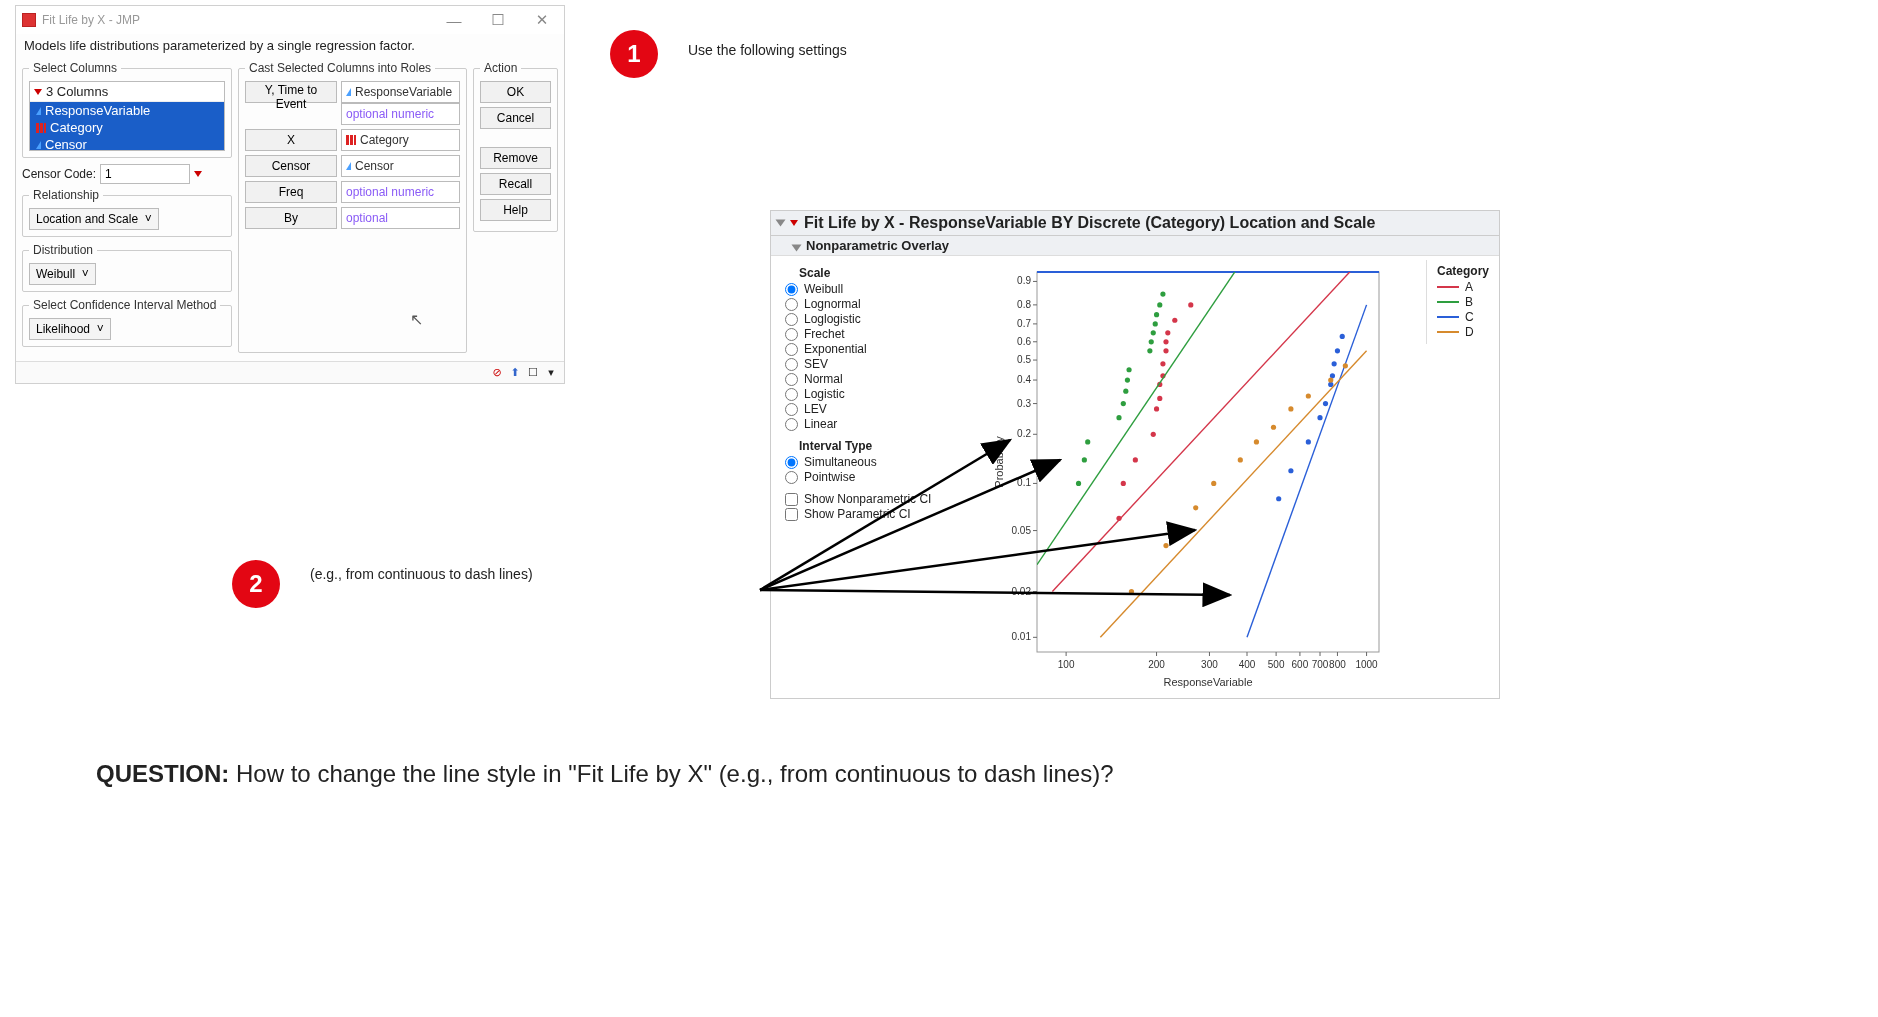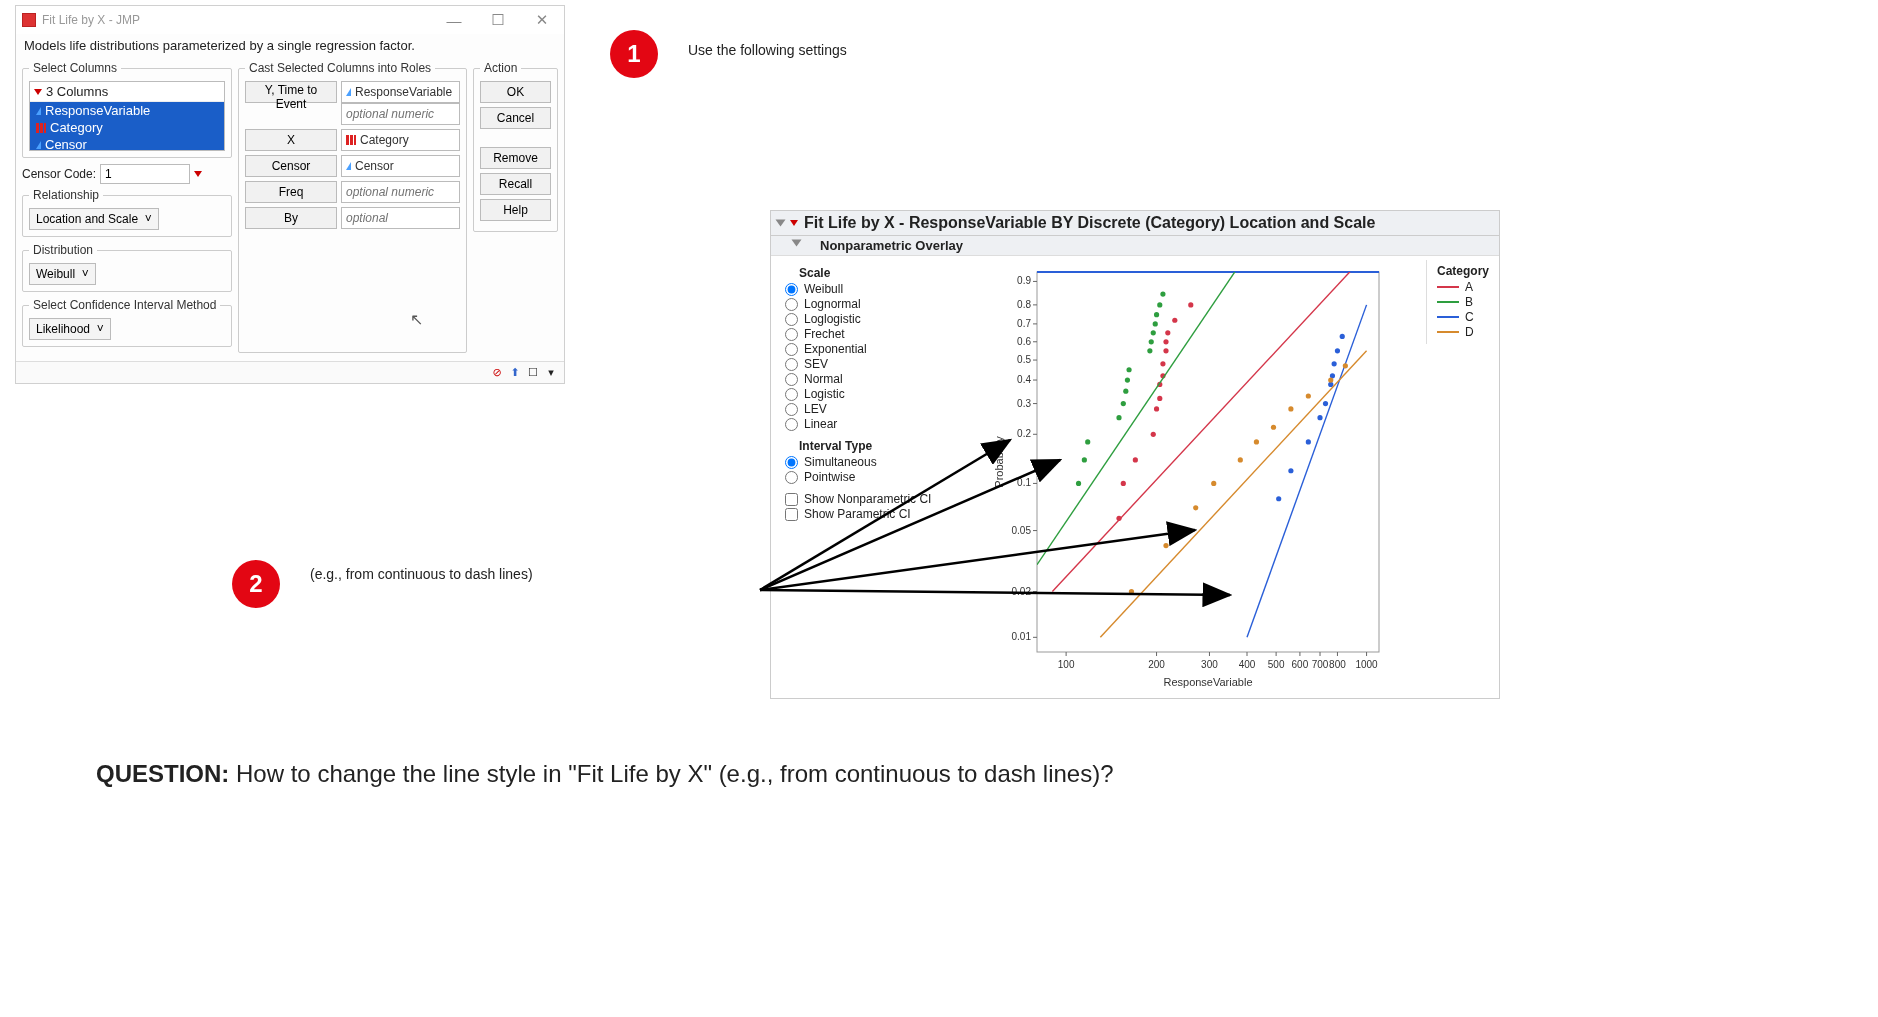--- a/index.html
+++ b/index.html
@@ -89,21 +89,21 @@
   .role-row { display:flex; gap:4px; margin-bottom:4px; }
   .role-btn {
     width:92px; min-width:92px; background:#f1f1f1; border:1px solid #bbb;
     height:22px; font-size:12px;
   }
   .role-slot {
     flex:1; border:1px solid #bbb; background:#fff;
     min-height:22px; padding:2px 4px; font-size:12px; color:#333;
     display:flex; align-items:center; gap:4px;
   }
-  .role-slot .placeholder { color:#737373; font-style:italic; }
+  .role-slot .placeholder { color:#8b5cf6; }
   .action-btn {
     display:block; width:100%; height:22px; margin-bottom:4px;
     background:#f1f1f1; border:1px solid #bbb; font-size:12px;
   }
   .dialog-status {
     height:22px; border-top:1px solid #ddd; background:#fafafa;
     display:flex; justify-content:flex-end; align-items:center; gap:4px;
     padding:0 6px;
   }
   .stat-ico {
@@ -127,21 +127,21 @@
     position:absolute; left:770px; top:210px; width:730px;
     border:1px solid #ccc; background:#fff;
   }
   .out-title {
     background:#eef0f3; border-bottom:1px solid #ccc;
     padding:3px 6px; display:flex; align-items:center; gap:6px;
     font-weight:bold; font-size:16px;
   }
   .out-sub {
     background:#eef0f3; border-bottom:1px solid #ddd;
-    padding:2px 6px 2px 22px; display:flex; align-items:flex-start; gap:20px;
+    padding:2px 6px 2px 22px; display:flex; align-items:flex-end; gap:6px;
     font-weight:bold; font-size:13px;
   }
   .gray-tri {
     display:inline-block; width:0;height:0;
     border-top:5px solid transparent;
     border-bottom:5px solid transparent;
     border-left:7px solid #888;
     transform:rotate(90deg);
   }
   .out-body { display:flex; padding:6px 6px 6px 14px; gap:10px; }

